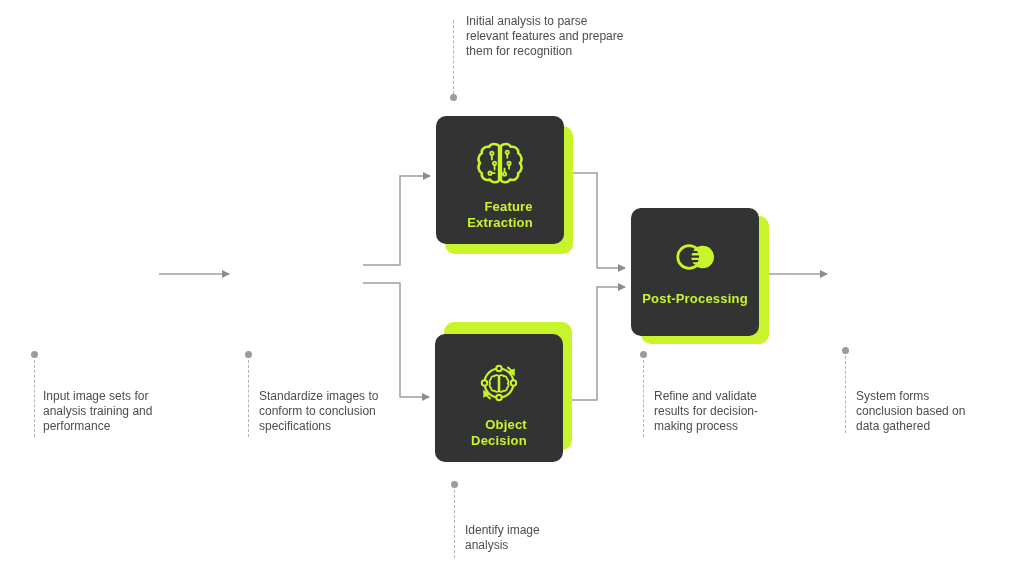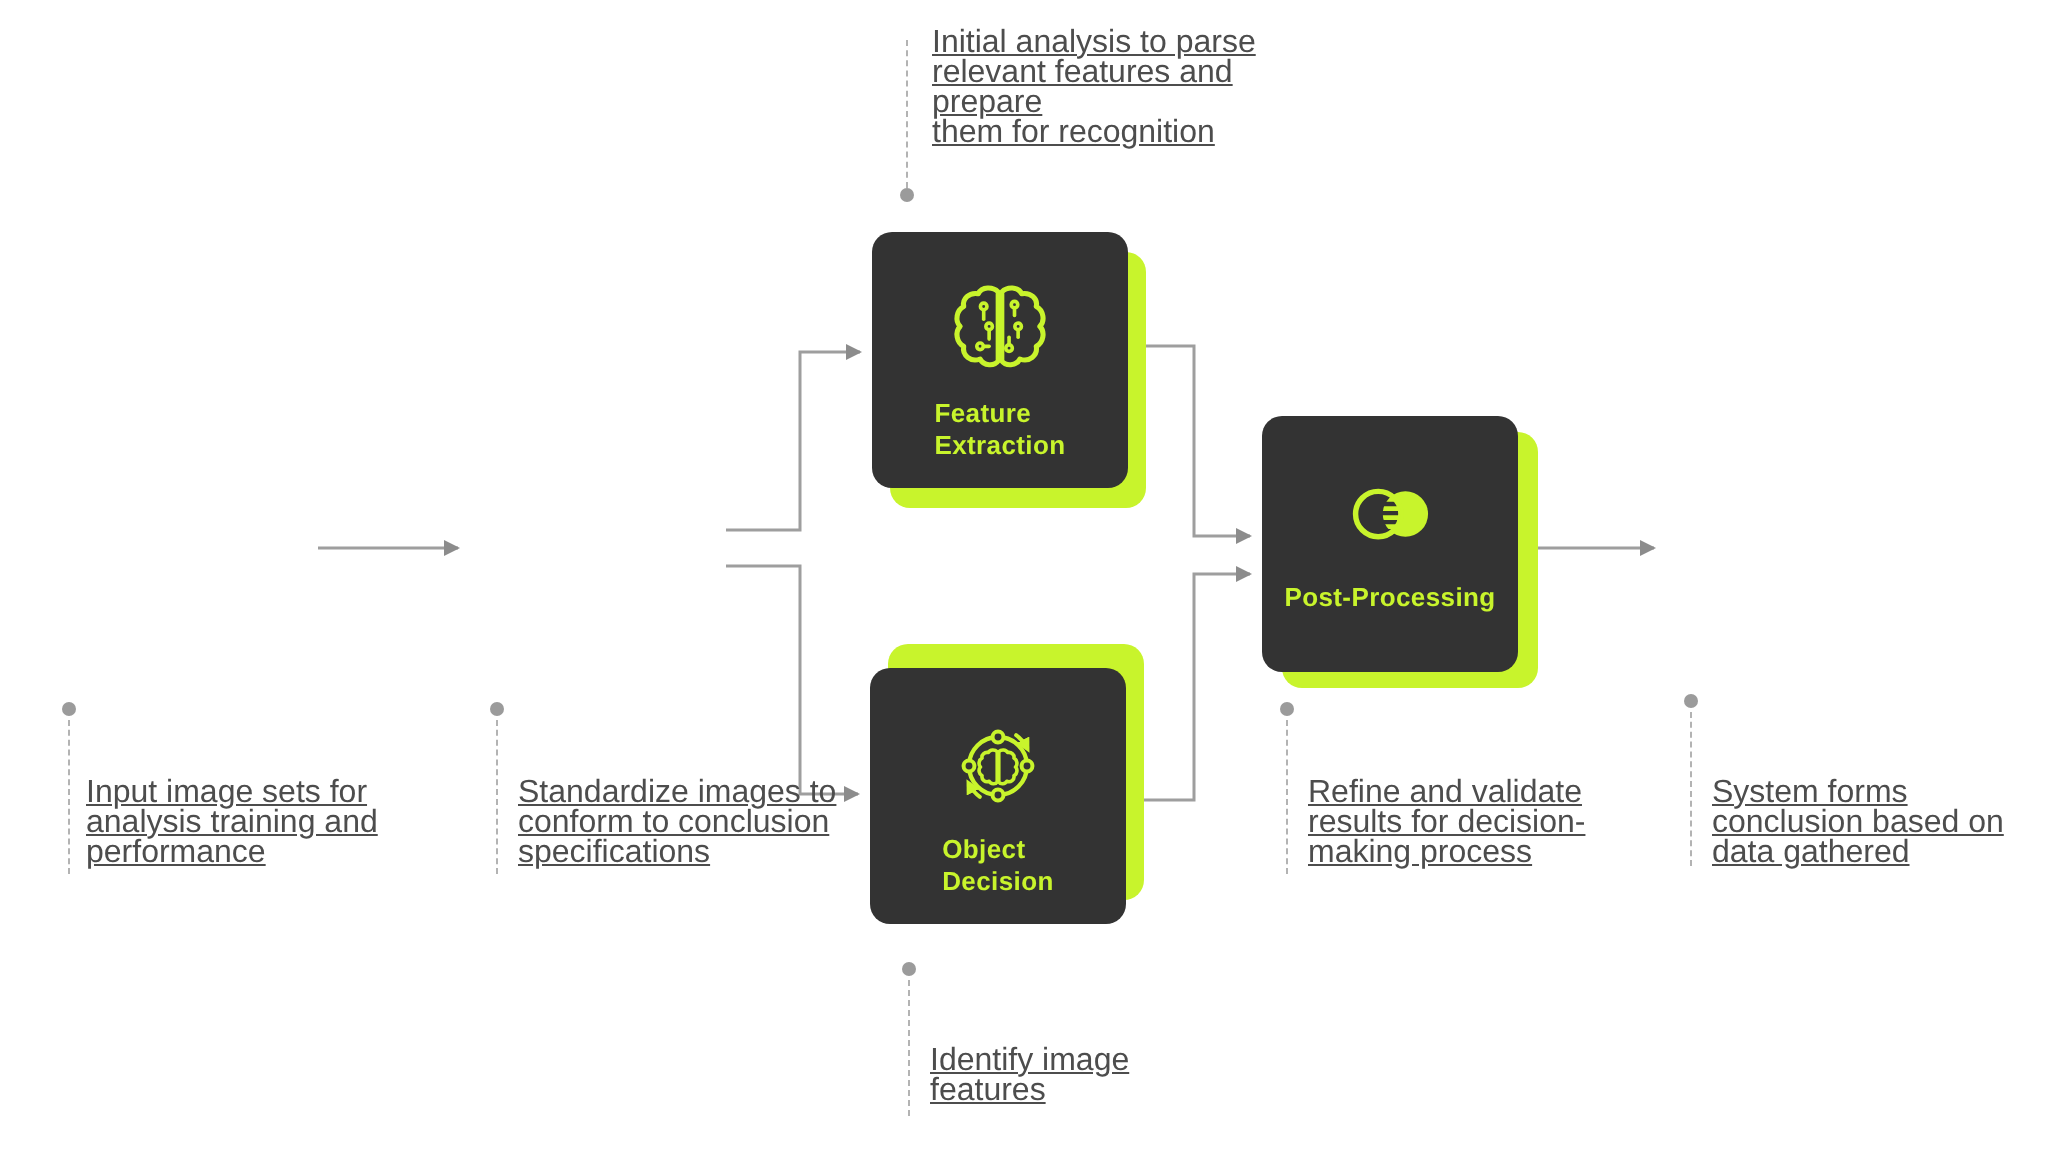--- a/index.html
+++ b/index.html
@@ -14,35 +14,35 @@
     background:#c8f42c;z-index:0;
   }
   .node-box{
     position:absolute;left:0;top:0;width:128px;height:128px;border-radius:10px;
     background:#333333;z-index:1;display:flex;flex-direction:column;
     align-items:center;padding-top:20px;box-sizing:border-box;
   }
   .node-icon{width:58px;height:58px;flex:0 0 auto;}
   .node-label{
     margin-top:5px;color:#c8f42c;font-weight:bold;font-size:13px;
-    line-height:16px;text-align:left;white-space:pre-line;letter-spacing:.2px;
+    line-height:16px;text-align:right;white-space:pre-line;letter-spacing:.2px;
   }
   
   #connectors{position:absolute;left:0;top:0;z-index:0;pointer-events:none;}
   
   .ann{position:absolute;z-index:2;}
   .ann-dot{
     position:absolute;width:7px;height:7px;border-radius:50%;background:#9b9b9b;
   }
   .ann-line{
     position:absolute;width:0;border-left:1px dashed #b3b3b3;
   }
   .ann-text{
-    position:absolute;font-size:16px;line-height:15px;color:#4d4d4d;
-    white-space:pre-line;width:200px;text-decoration:underline;
+    position:absolute;font-size:12px;line-height:15px;color:#4d4d4d;
+    white-space:pre-line;width:200px;
   }
 </style>
 </head>
 <body>
 
 <div id="stage">
 
   <svg id="connectors" width="1024" height="576" viewBox="0 0 1024 576">
     <defs>
       <marker id="arrG" markerUnits="userSpaceOnUse" markerWidth="8" markerHeight="8" refX="7" refY="4" orient="auto">
@@ -170,21 +170,21 @@
     <div class="ann-line" style="left:3px;top:9px;height:77px"></div>
     <div class="ann-text" style="left:14px;top:38px">Standardize images to
 conform to conclusion
 specifications</div>
   </div>
 
   <div class="ann" style="left:451px;top:481px">
     <div class="ann-dot" style="left:0;top:0"></div>
     <div class="ann-line" style="left:3px;top:9px;height:68px"></div>
     <div class="ann-text" style="left:14px;top:42px">Identify image
-features</div>
+analysis</div>
   </div>
 
   <div class="ann" style="left:640px;top:351px">
     <div class="ann-dot" style="left:0;top:0"></div>
     <div class="ann-line" style="left:3px;top:9px;height:77px"></div>
     <div class="ann-text" style="left:14px;top:38px">Refine and validate
 results for decision-
 making process</div>
   </div>
 

